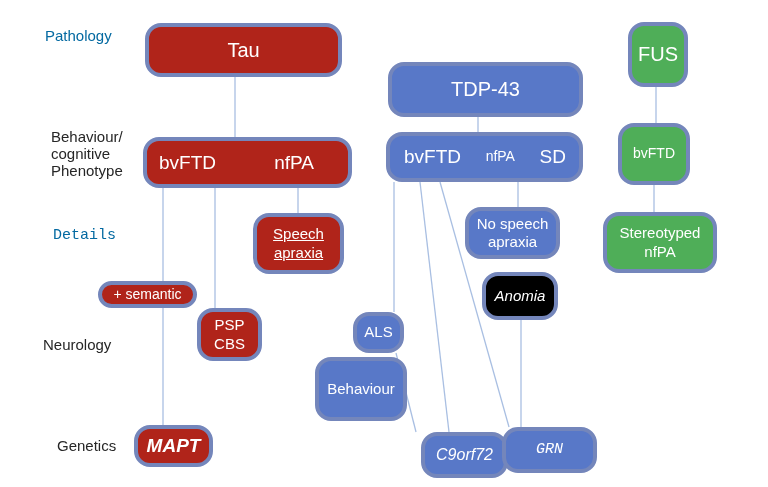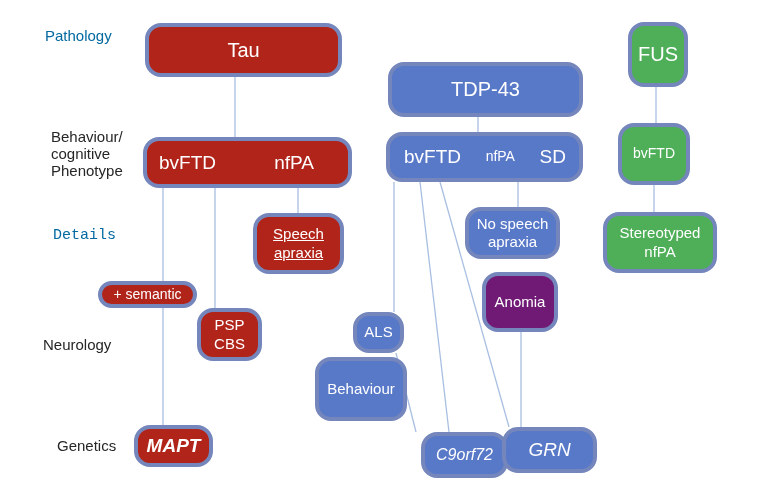--- a/index.html
+++ b/index.html
@@ -84,33 +84,33 @@
     </div>
     <div class="node hrow" style="left: 386px; top: 132px; width: 197px; height: 50px; background: rgb(88, 120, 200); border-color: rgb(116, 134, 187); color: rgb(255, 255, 255); font-size: 19px; padding: 0px 13px 0px 14px;">
       <div class="txt" style="font-size: 19px;">bvFTD</div>
       <div class="txt" style="font-size: 14px;">nfPA</div>
       <div class="txt" style="font-size: 19px;">SD</div>
     </div>
     <div class="node" style="left: 465px; top: 207px; width: 95px; height: 52px; background: rgb(88, 120, 200); border-color: rgb(116, 134, 187); color: rgb(255, 255, 255); font-size: 15px;">
       <div class="txt">No speech</div>
       <div class="txt">apraxia</div>
     </div>
-    <div class="node" style="left: 482px; top: 272px; width: 76px; height: 60px; background: #701a75; border-color: rgb(116, 134, 187); color: rgb(255, 255, 255); font-size: 15px;">
+    <div class="node" style="left: 482px; top: 272px; width: 76px; height: 48px; background: #000000; border-color: rgb(116, 134, 187); color: rgb(255, 255, 255); font-size: 15px; font-style: italic;">
       <div class="txt">Anomia</div>
     </div>
     <div class="node" style="left: 353px; top: 312px; width: 51px; height: 41px; background: rgb(88, 120, 200); border-color: rgb(116, 134, 187); color: rgb(255, 255, 255); font-size: 15px;">
       <div class="txt">ALS</div>
     </div>
     <div class="node" style="left: 315px; top: 357px; width: 92px; height: 64px; background: rgb(88, 120, 200); border-color: rgb(116, 134, 187); color: rgb(255, 255, 255); font-size: 15px;">
       <div class="txt">Behaviour</div>
     </div>
     <div class="node italic" style="left: 381px; top: 432px; width: 87px; height: 46px; background: rgb(88, 120, 200); border-color: rgb(116, 134, 187); color: rgb(255, 255, 255); font-size: 16px; margin-left: 40px;">
       <div class="txt">C9orf72</div>
     </div>
-    <div class="node italic" style="left: 502px; top: 427px; width: 95px; height: 46px; background: rgb(88, 120, 200); border-color: rgb(116, 134, 187); color: rgb(255, 255, 255); font-size: 19px;">
+    <div class="node italic" style="left: 502px; top: 427px; width: 95px; height: 46px; background: rgb(88, 120, 200); border-color: rgb(116, 134, 187); color: rgb(255, 255, 255); font-size: 15px; font-family: Liberation Mono, monospace;">
       <div class="txt">GRN</div>
     </div>
     <div class="node" style="left: 628px; top: 22px; width: 60px; height: 65px; background: rgb(79, 174, 88); border-color: rgb(116, 134, 187); color: rgb(255, 255, 255); font-size: 20px;">
       <div class="txt">FUS</div>
     </div>
     <div class="node" style="left: 618px; top: 123px; width: 72px; height: 62px; background: rgb(79, 174, 88); border-color: rgb(116, 134, 187); color: rgb(255, 255, 255); font-size: 14px;">
       <div class="txt">bvFTD</div>
     </div>
     <div class="node" style="left: 603px; top: 212px; width: 114px; height: 61px; background: rgb(79, 174, 88); border-color: rgb(116, 134, 187); color: rgb(255, 255, 255); font-size: 15px;">
       <div class="txt">Stereotyped</div>

